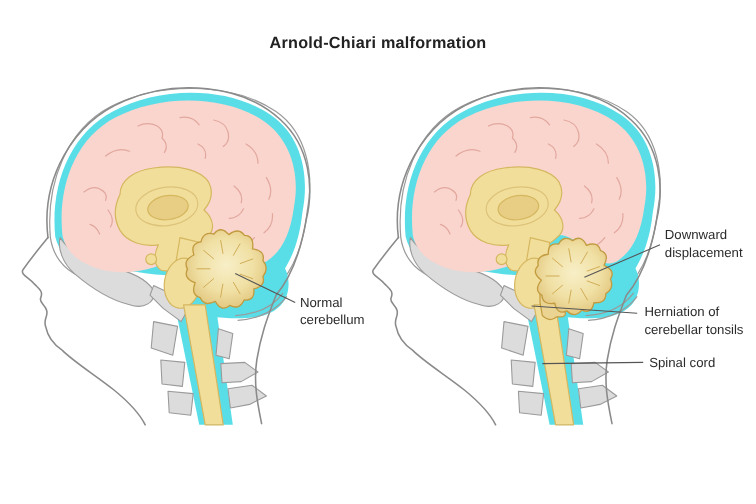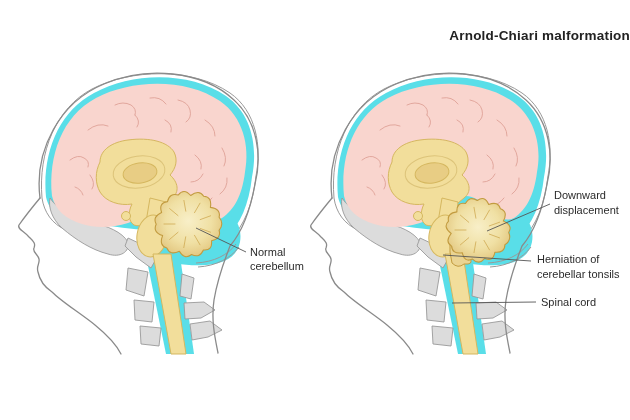--- a/index.html
+++ b/index.html
@@ -1,18 +1,18 @@
 <!DOCTYPE html>
 <html style="--c-csf: #59DEE8; --c-brain: #F9D5CE; --c-sulci: #E2A79D; --c-struct: #F2DE9B; --c-struct-line: #D5B75F; --c-struct-line2: #DCC379; --c-thal: #E8CD84; --c-bone: #DCDCDC; --c-bone-line: #9A9A9A; --c-outline: #8A8A8A; --c-cb-fill: #EBD492; --c-cb-line: #C29B3F; --c-cb-rad: #CFA953;"><head>
 <meta charset="utf-8">
 <style>
   html,body{margin:0;padding:0;background:#fff;}
   .page{position:relative;width:630px;height:420px;background:#fff;overflow:hidden;
         font-family:"Liberation Sans",sans-serif;}
-  .title{position:absolute;top:28px;left:0;right:0;text-align:right;
+  .title{position:absolute;top:28px;left:0;right:0;text-align:center;
          font-size:13.5px;font-weight:600;letter-spacing:.2px;color:#222;}
   svg{position:absolute;top:0;left:0;}
   .csf{fill:var(--c-csf);}
   .brain{fill:var(--c-brain);}
   .sulci{stroke:var(--c-sulci);stroke-width:1;fill:none;stroke-linecap:round;}
   .struct{fill:var(--c-struct);stroke:var(--c-struct-line);stroke-width:1;stroke-linejoin:round;}
   .struct-line{fill:none;stroke:var(--c-struct-line2);stroke-width:1;}
   .thal{fill:var(--c-thal);stroke:var(--c-struct-line);stroke-width:1;}
   .bone{fill:var(--c-bone);stroke:var(--c-bone-line);stroke-width:.9;stroke-linejoin:round;}
   .bone-ln{fill:none;stroke:var(--c-bone-line);stroke-width:1;}

